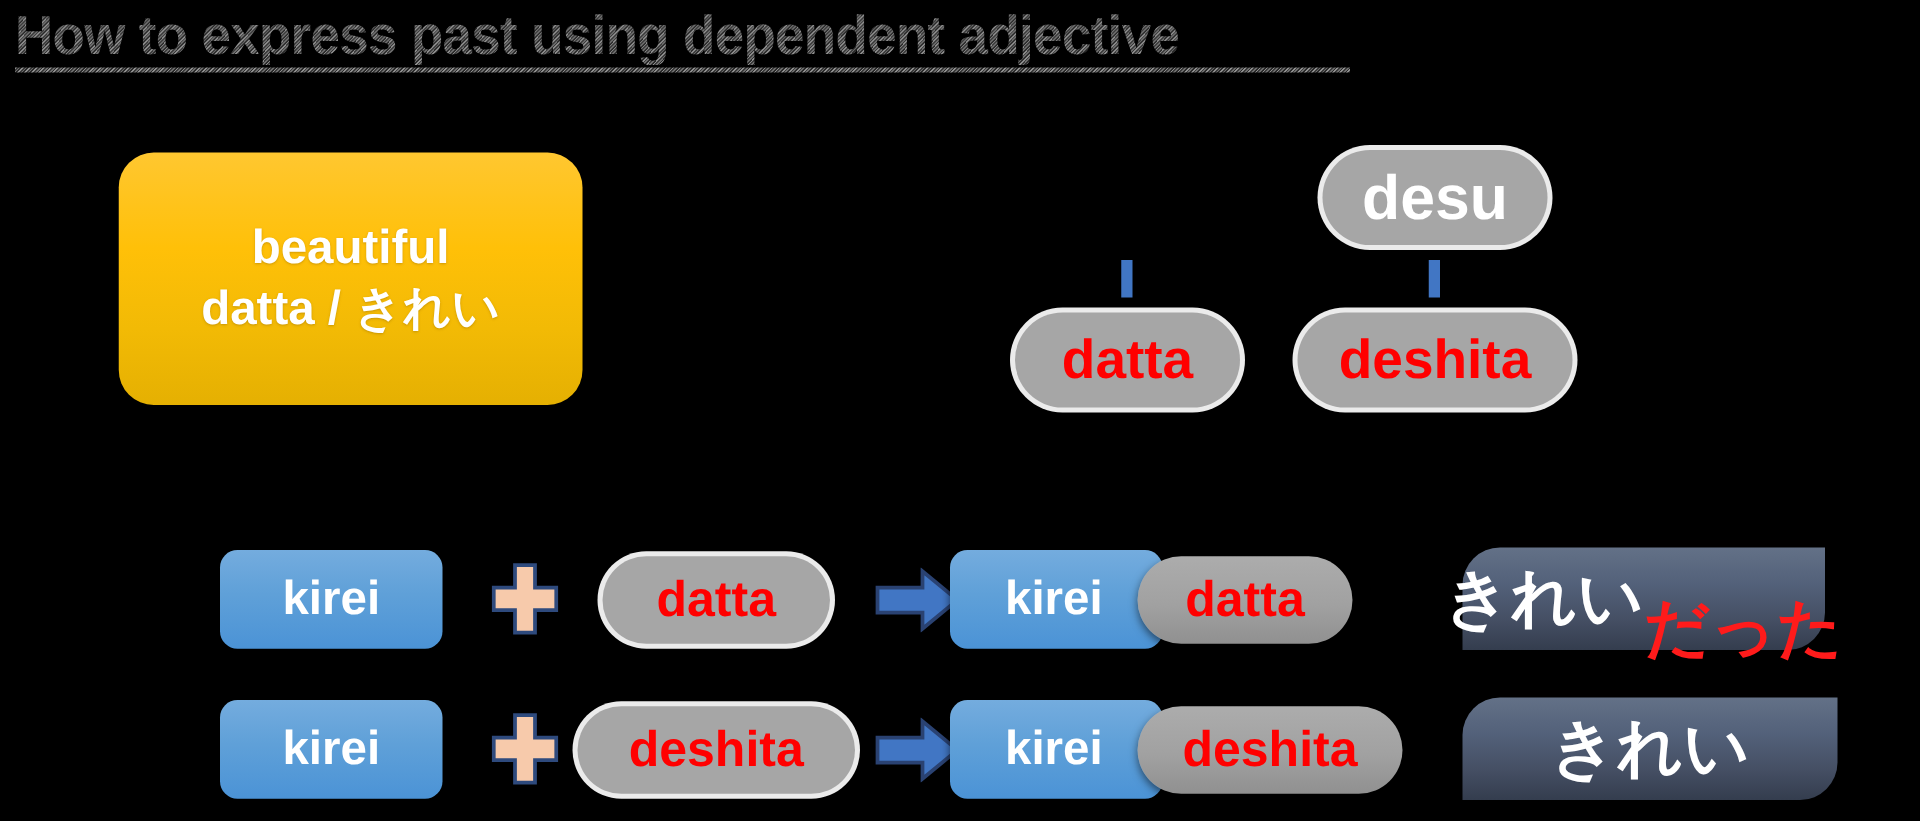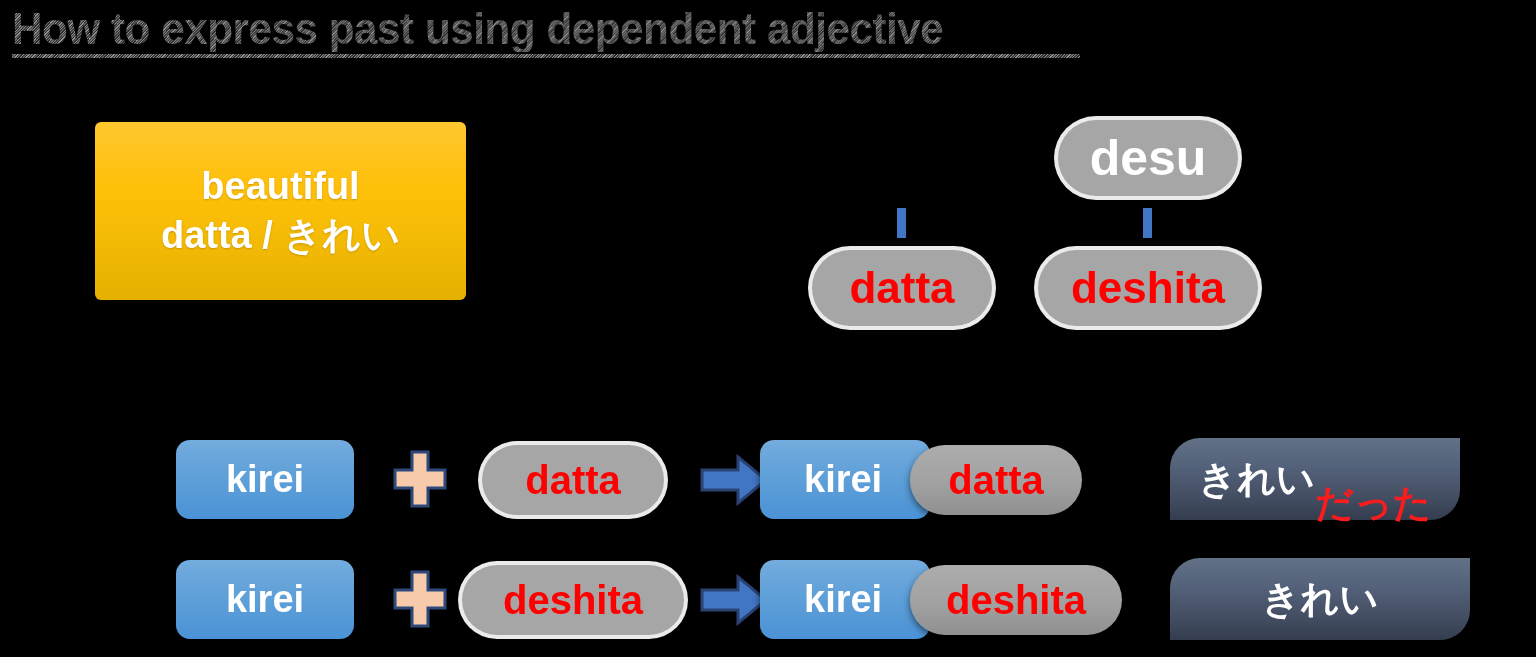--- a/index.html
+++ b/index.html
@@ -59,22 +59,22 @@
         #6e6e6e 2px, #6e6e6e 3px,
         #2a2a2a 3px, #2a2a2a 4px);
   }
 
   
   .yellow-card {
     position: absolute;
     left: 95px;
     top: 122px;
     width: 371px;
-    height: 178px;
-    border-radius: 6px;
+    height: 202px;
+    border-radius: 28px;
     background: linear-gradient(to bottom, #FFC730 0%, #FFC008 38%, #F2BA05 70%, #E5B002 100%);
     box-shadow: 0 3px 8px rgba(0,0,0,0.55);
     display: flex;
     flex-direction: column;
     align-items: center;
     justify-content: center;
     gap: 4px;
   }
   .yellow-card .line {
     color: #ffffff;
@@ -197,21 +197,21 @@
   .slate-box {
     position: absolute;
     top: 6px;
     height: 82px;
     border-radius: 30px 0 30px 0;
     background: linear-gradient(to bottom, #637187 0%, #53617A 35%, #454F64 70%, #343D4E 100%);
     box-shadow: 0 3px 8px rgba(0,0,0,0.6);
     display: flex;
     align-items: center;
     justify-content: center;
-    font-size: 38px;
+    font-size: 52px;
     font-weight: bold;
     white-space: nowrap;
     letter-spacing: 0px;
   }
   .sb-1 { left: 1170px; width: 290px; }
   .sb-2 { left: 1170px; width: 300px; }
   .slate-box .jp-white { color: #ffffff; }
   .slate-box .jp-red   { color: #FF1B1B; margin-top: 48px; }
 </style>
 </head>

